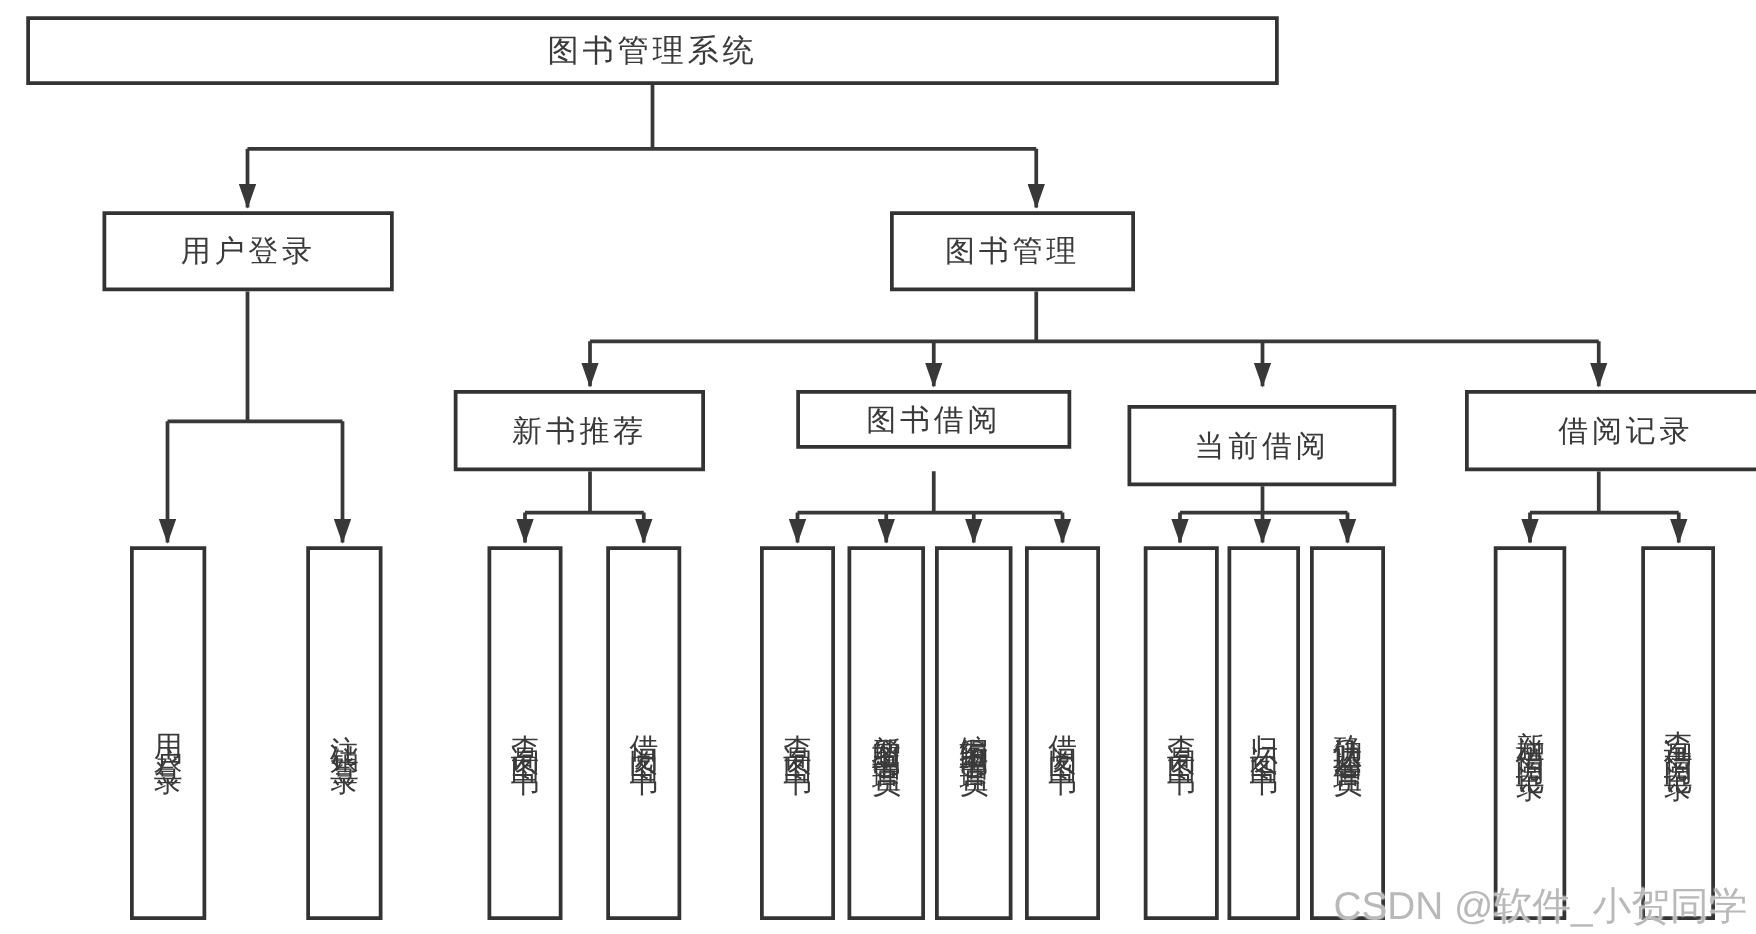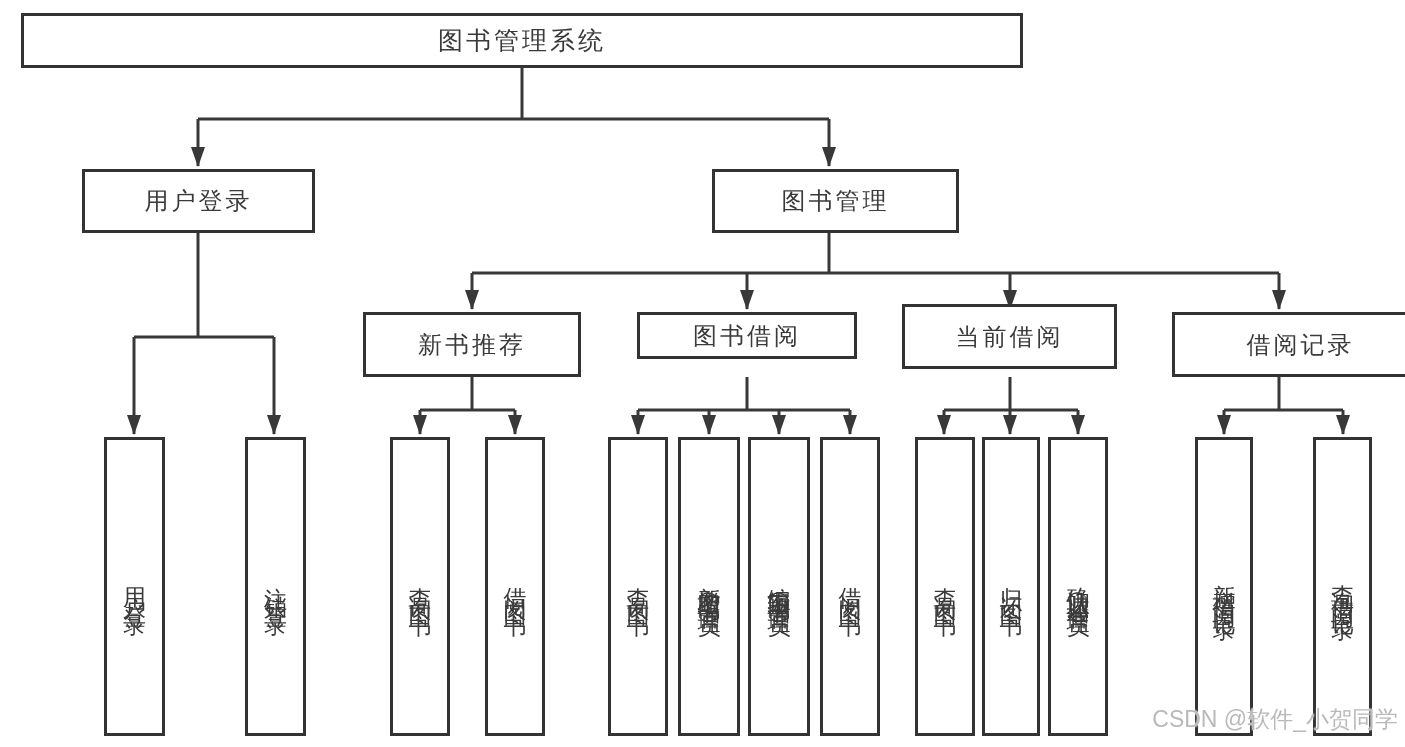--- a/index.html
+++ b/index.html
@@ -23,21 +23,21 @@
     color:var(--text);text-align:center;
   }
   .h{font-size:24px;letter-spacing:3px;white-space:nowrap;}
   .root-box{font-size:25px;}
   .v{
     writing-mode:vertical-rl;text-orientation:mixed;
     font-size:23px;line-height:1;
   }
   .watermark{
     position:absolute;top:704px;right:7px;z-index:5;
-    font-size:23px;color:var(--watermark);white-space:nowrap;
+    font-size:31px;color:var(--watermark);white-space:nowrap;
     text-shadow:0 0 2px #fff,0 0 2px #fff;
   }
 </style>
 </head>
 <body>
 
 <div class="canvas">
 
   <svg class="wires" width="1405" height="747" viewBox="0 0 1405 747" xmlns="http://www.w3.org/2000/svg">
     <defs>
@@ -97,25 +97,25 @@
       <path d="M1279,377 V410"></path>
       <path d="M1224,410 H1343"></path>
       <path d="M1224,410 V434" marker-end="url(#arw)"></path>
       <path d="M1343,410 V434" marker-end="url(#arw)"></path>
     </g>
   </svg>
 
   <div class="box h root-box" style="left:21px;top:13px;width:1002px;height:55px">图书管理系统</div>
 
   <div class="box h" style="left:82px;top:169px;width:233px;height:64px">用户登录</div>
-  <div class="box h" style="left:712px;top:169px;width:247px;height:64px">图书管理</div>
+  <div class="box h" style="left:712px;top:169px;width:196px;height:64px">图书管理</div>
 
-  <div class="box h" style="left:363px;top:312px;width:218px;height:65px">新书推荐</div>
+  <div class="box h" style="left:363px;top:312px;width:201px;height:65px">新书推荐</div>
   <div class="box h" style="left:637px;top:312px;width:220px;height:47px">图书借阅</div>
-  <div class="box h" style="left:902px;top:304px;width:215px;height:65px">当前借阅</div>
+  <div class="box h" style="left:902px;top:324px;width:215px;height:65px">当前借阅</div>
   <div class="box h" style="left:1172px;top:312px;width:257px;height:65px">借阅记录</div>
 
   <div class="box v" style="left: 104px; top: 437px; width: 61px; height: 299px; letter-spacing: 9px;">用户登录</div>
   <div class="box v" style="left: 245px; top: 437px; width: 61px; height: 299px; letter-spacing: 9px;">注销登录</div>
 
   <div class="box v" style="left: 390px; top: 437px; width: 60px; height: 299px; letter-spacing: 9px;">查询图书</div>
   <div class="box v" style="left: 485px; top: 437px; width: 60px; height: 299px; letter-spacing: 9px;">借阅图书</div>
 
   <div class="box v" style="left: 608px; top: 437px; width: 60px; height: 299px; letter-spacing: 9px;">查询图书</div>
   <div class="box v" style="left: 678px; top: 437px; width: 62px; height: 299px; letter-spacing: 4px;">新增图书（管理员）</div>

